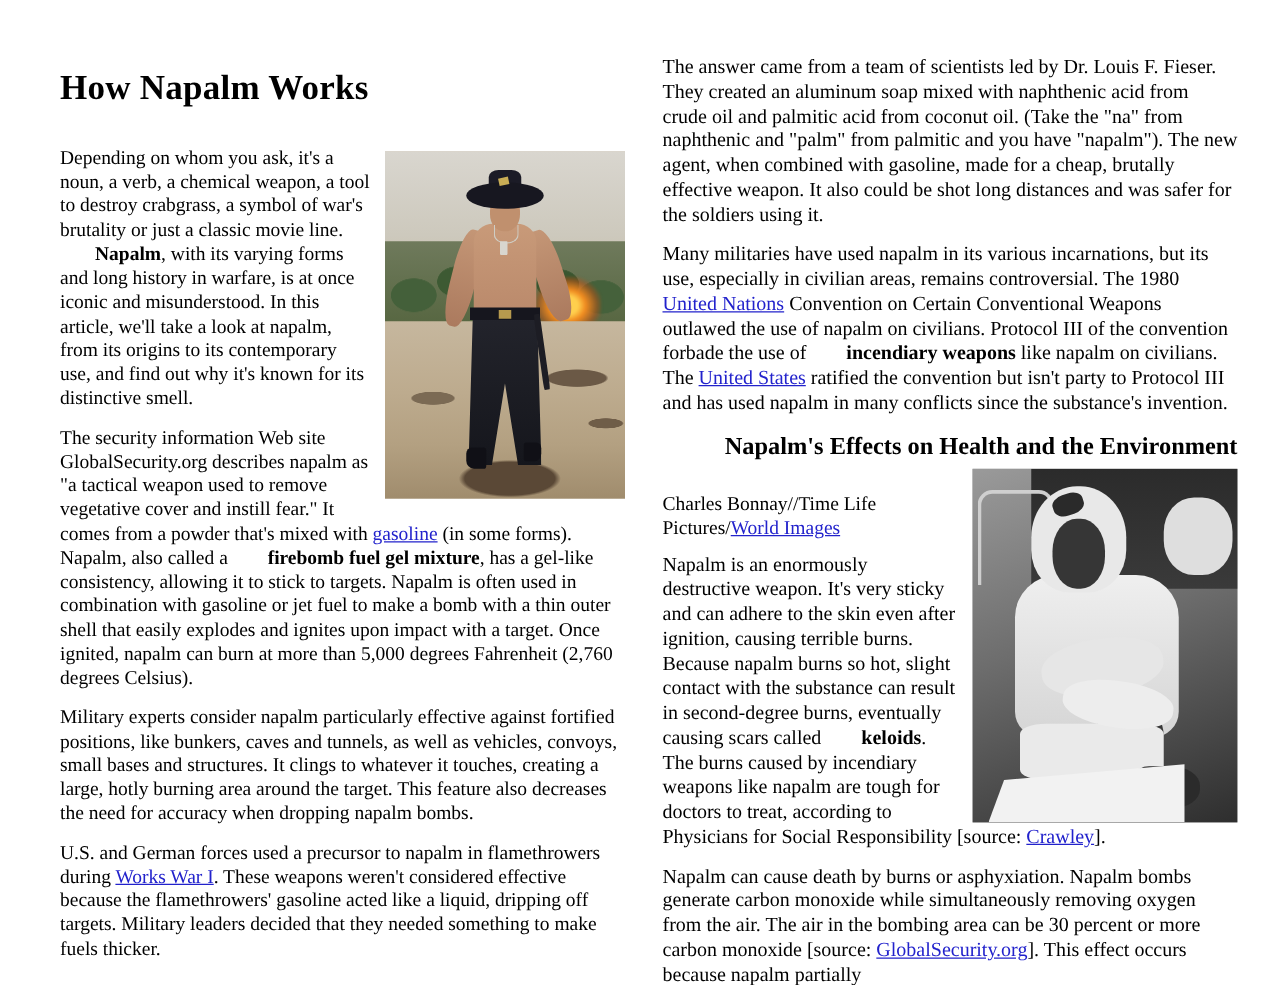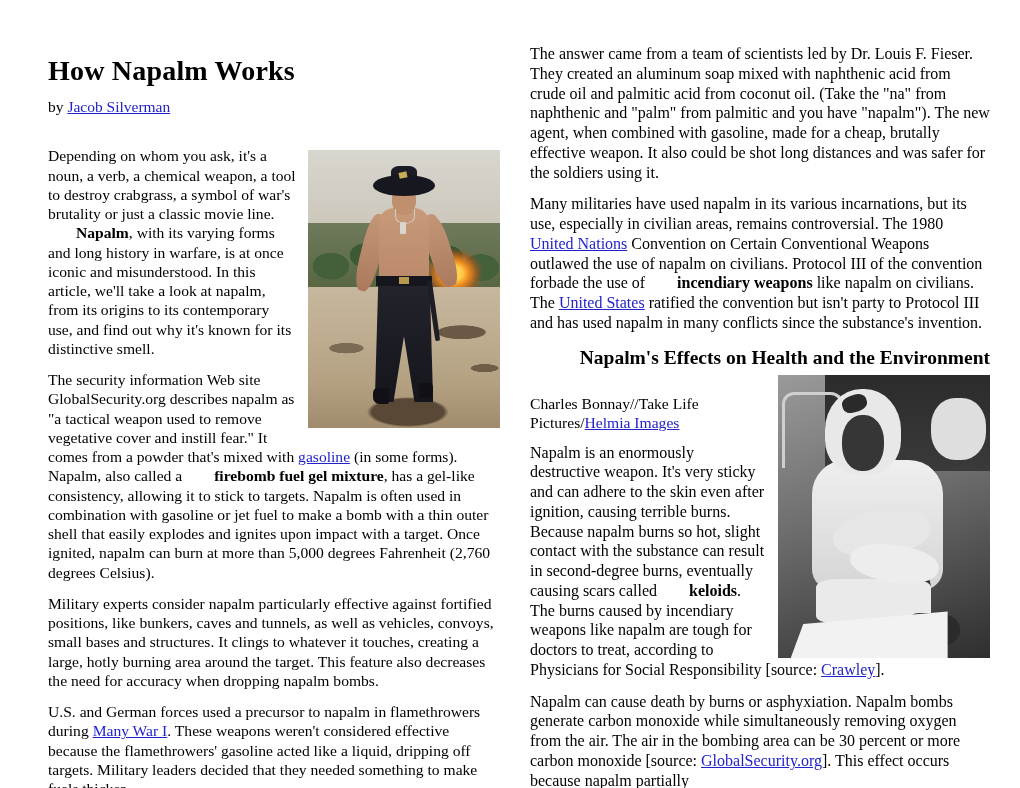--- a/index.html
+++ b/index.html
@@ -296,23 +296,20 @@
 </style>
 </head>
 <body>
 
 <div class="page">
 
   <div class="col col-left">
 
     <h1 class="title">How Napalm Works</h1>
 
-    <div class="byline">
-      <span>by </span><a href="#">Jacob Silverman </a>
-    </div>
 
     <div style="height:30px"></div>
 
     <div class="photo-soldier">
       <div class="ps-sky"></div>
       <div class="ps-jungle"></div>
       <div class="ps-fire"></div>
       <div class="ps-ground"></div>
       <div class="ps-debris"></div>
       <div class="ps-body">
@@ -342,21 +339,21 @@
       <span>The security information Web site GlobalSecurity.org describes napalm as "a tactical weapon used to remove vegetative cover and instill fear." It comes from a powder that's mixed with </span><a href="#">gasoline</a><span> (in some forms). Napalm, also called a </span><b>firebomb fuel gel mixture</b><span>, has a gel-like consistency, allowing it to stick to targets. Napalm is often used in combination with gasoline or jet fuel to make a bomb with a thin outer shell that easily explodes and ignites upon impact with a target. Once ignited, napalm can burn at more than 5,000 degrees Fahrenheit (2,760 degrees Celsius).</span>
     </p>
 
     <div class="clear"></div>
 
     <p>
       <span>Military experts consider napalm particularly effective against fortified positions, like bunkers, caves and tunnels, as well as vehicles, convoys, small bases and structures. It clings to whatever it touches, creating a large, hotly burning area around the target. This feature also decreases the need for accuracy when dropping napalm bombs.</span>
     </p>
 
     <p>
-      <span>U.S. and German forces used a precursor to napalm in flamethrowers during </span><a href="#">Many War I</a><span>. These weapons weren't considered effective because the flamethrowers' gasoline acted like a liquid, dripping off targets. Military leaders decided that they needed something to make fuels thicker.</span>
+      <span>U.S. and German forces used a precursor to napalm in flamethrowers during </span><a href="#">Works War I</a><span>. These weapons weren't considered effective because the flamethrowers' gasoline acted like a liquid, dripping off targets. Military leaders decided that they needed something to make fuels thicker.</span>
     </p>
 
   </div>
 
   <div class="col col-right">
 
     <p>
       <span>The answer came from a team of scientists led by Dr. Louis F. Fieser. They created an aluminum soap mixed with naphthenic acid from crude oil and palmitic acid from coconut oil. (Take the "na" from naphthenic and "palm" from palmitic and you have "napalm"). The new agent, when combined with gasoline, made for a cheap, brutally effective weapon. It also could be shot long distances and was safer for the soldiers using it.</span>
     </p>
 
@@ -379,21 +376,21 @@
       <div class="pv-leg"></div>
       <div class="pv-sheet2"></div>
       <div class="pv-arm"></div>
       <div class="pv-arm2"></div>
       <div class="pv-foot"></div>
       <div class="pv-sheet"></div>
     </div>
 
     <div class="caption">
       <br>
-      <span>Charles Bonnay//Take Life Pictures/</span><a href="#">Helmia Images</a>
+      <span>Charles Bonnay//Time Life Pictures/</span><a href="#">World Images</a>
     </div>
 
     <p>
       <span>Napalm is an enormously destructive weapon. It's very sticky and can adhere to the skin even after ignition, causing terrible burns. Because napalm burns so hot, slight contact with the substance can result in second-degree burns, eventually causing scars called </span><b>keloids</b><span>. The burns caused by incendiary weapons like napalm are tough for doctors to treat, according to Physicians for Social Responsibility [source: </span><a href="#">Crawley</a><span>].</span>
     </p>
 
     <p>
       <span>Napalm can cause death by burns or asphyxiation. Napalm bombs generate carbon monoxide while simultaneously removing oxygen from the air. The air in the bombing area can be 30 percent or more carbon monoxide [source: </span><a href="#">GlobalSecurity.org</a><span>]. This effect occurs because napalm partially</span>
     </p>
 

